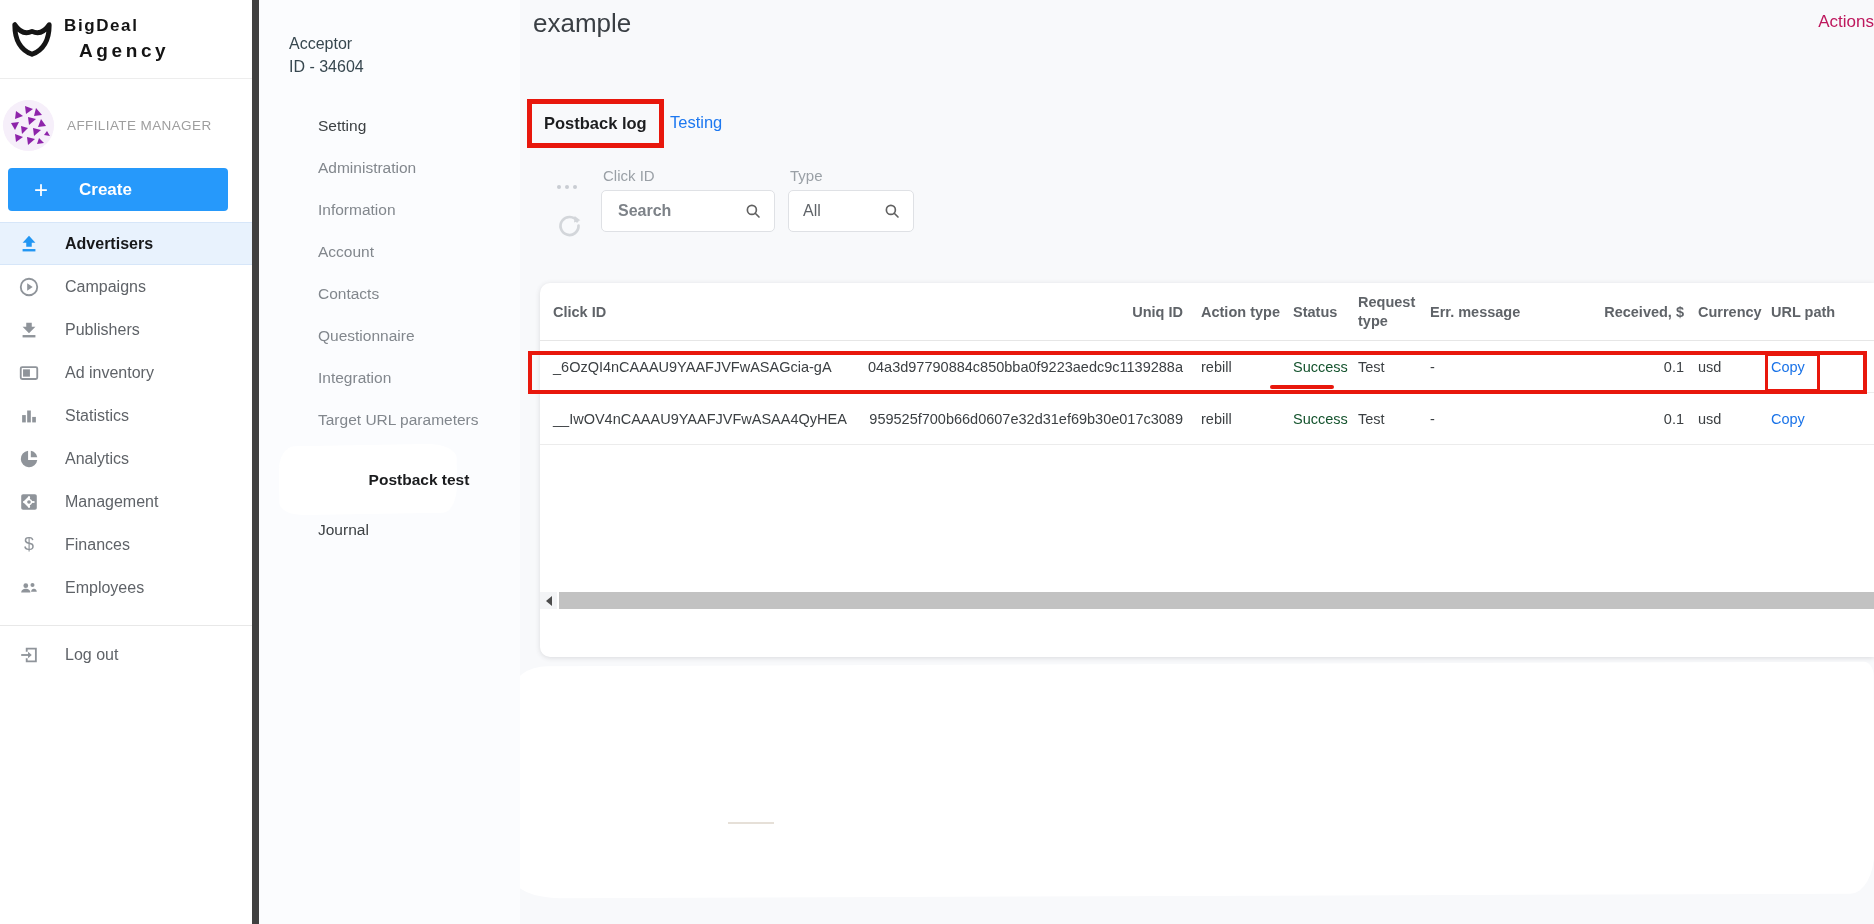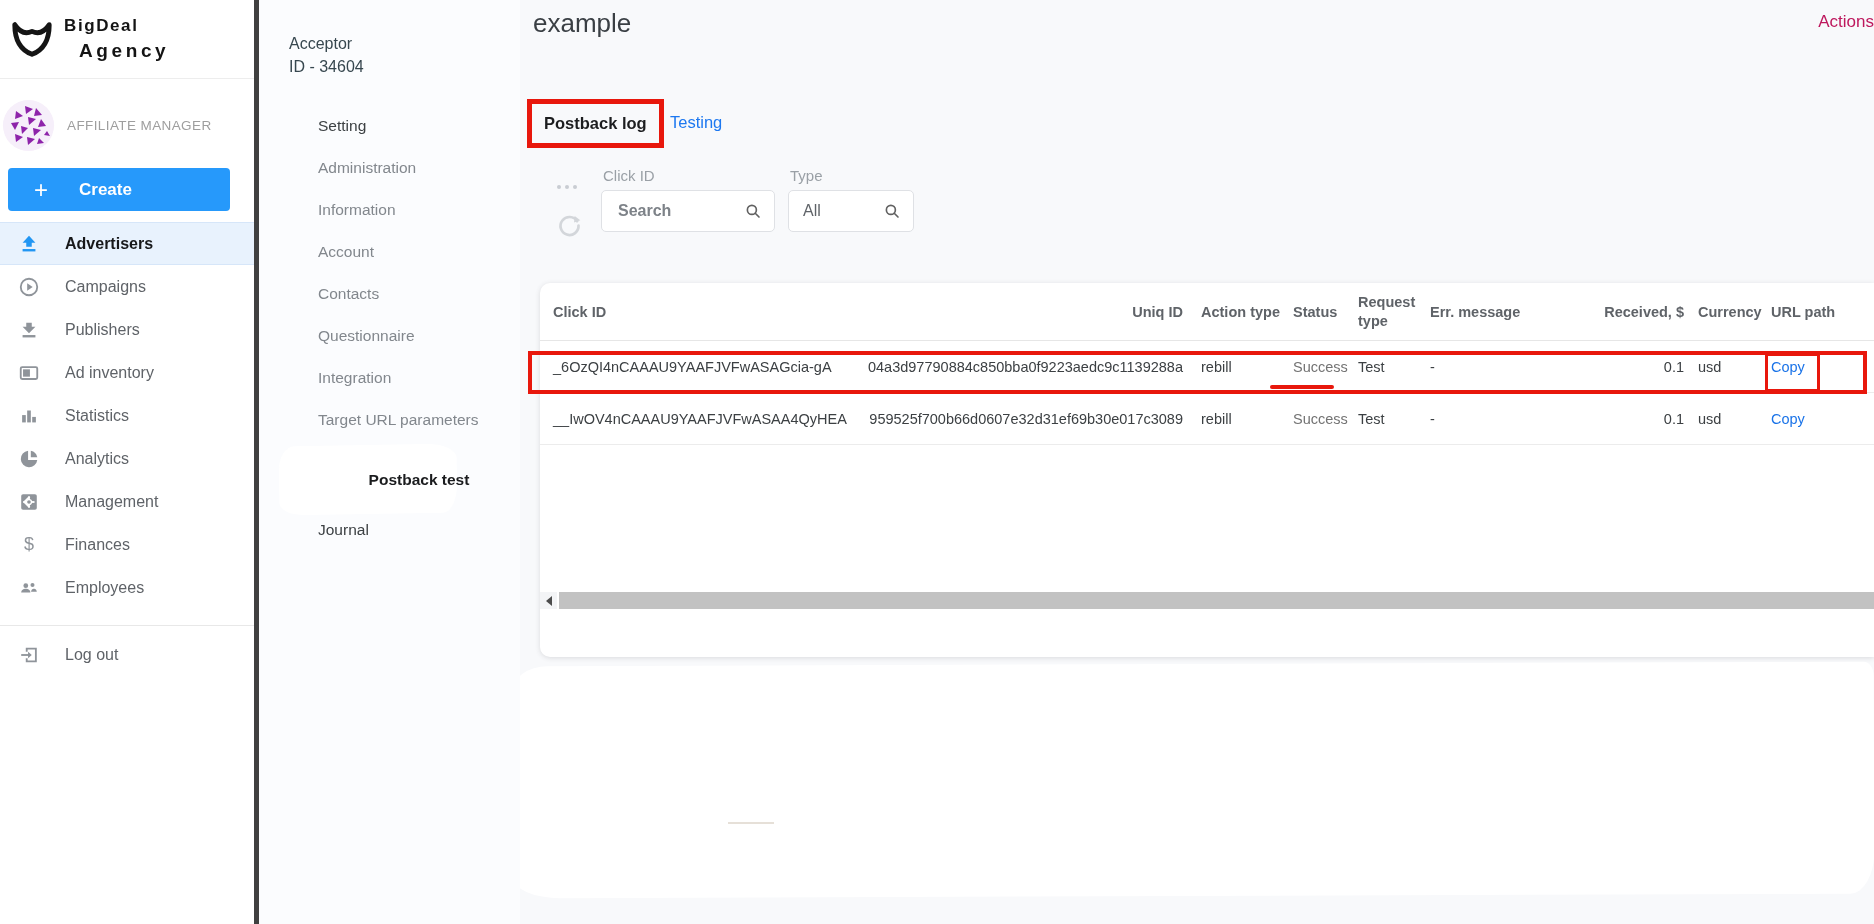--- a/index.html
+++ b/index.html
@@ -5,21 +5,21 @@
   * { box-sizing: border-box; }
   html,body { margin:0; padding:0; }
   body {
     width:1874px; height:924px; overflow:hidden;
     font-family:"Liberation Sans", sans-serif;
     background:#ffffff; display:flex; color:#3c4043;
   }
   svg { display:block; }
 
   
-  .sidebar { width:259px; min-width:259px; background:#fff; border-right:5px solid #404040; z-index:4; }
+  .sidebar { width:259px; min-width:259px; background:#fff; border-right:7px solid #404040; z-index:4; }
   .brand { height:79px; border-bottom:1px solid #ededed; display:flex; align-items:center; padding-left:9px; gap:9px; }
   .brand-name { font-weight:700; color:#141414; font-size:17px; letter-spacing:1.6px; line-height:1.4; }
   .brand-name .l2 { display:block; font-size:19px; letter-spacing:3.6px; padding-left:15px; }
   .profile { display:flex; align-items:center; gap:13px; padding:21px 8px 0 3px; }
   .avatar { width:51px; height:51px; border-radius:50%; overflow:hidden; background:#f7f0fa; flex:none; }
   .workspace { font-size:13.5px; color:#9e9e9e; letter-spacing:0.4px; }
   .create-btn { margin:17px 24px 0 8px; height:43px; background:#2699fb; border-radius:4px; color:#fff;
     display:flex; align-items:center; padding-left:26px; gap:31px; font-size:17px; font-weight:700; cursor:pointer; }
   .create-plus { font-size:24px; font-weight:400; line-height:1; }
   .menu { margin-top:11px; }
@@ -83,21 +83,21 @@
   .grid { display:grid; grid-template-columns:299px 344px 110px 65px 72px 140px 114px 76px 110px 1fr; align-items:center; }
   .thead { height:58px; border-bottom:1px solid #e6e6e6; color:#5f6368; font-size:14.5px; font-weight:700; }
   .trow { height:52px; border-bottom:1px solid #ececec; font-size:14.5px; color:#3c4043; }
   .c-click { padding-left:13px; }
   .c-uniq { text-align:right; }
   .c-action { padding-left:18px; }
   .c-req { line-height:19px; }
   .c-rec { text-align:right; }
   .c-cur { padding-left:14px; }
   .c-url { padding-left:11px; }
-  .status-success { color:#737373; }
+  .status-success { color:#14532d; }
   .copy-link { color:#1a73e8; cursor:pointer; }
 
   
   .hscroll { position:absolute; left:20px; top:592px; right:0; height:17px; display:flex; align-items:center; z-index:2; }
   .sb-btn { width:17px; height:17px; background:#f3f4f6; display:flex; align-items:center; justify-content:center; cursor:pointer; }
   .sb-arrow { width:0; height:0; border:5px solid transparent; border-right:6px solid #4c4c4c; margin-left:-4px; }
   .sb-thumb { flex:1; height:17px; background:#c2c2c2; margin-left:2px; cursor:pointer; }
 
   
   .red-row-box { position:absolute; left:8px; top:351px; width:1339px; height:43px;

